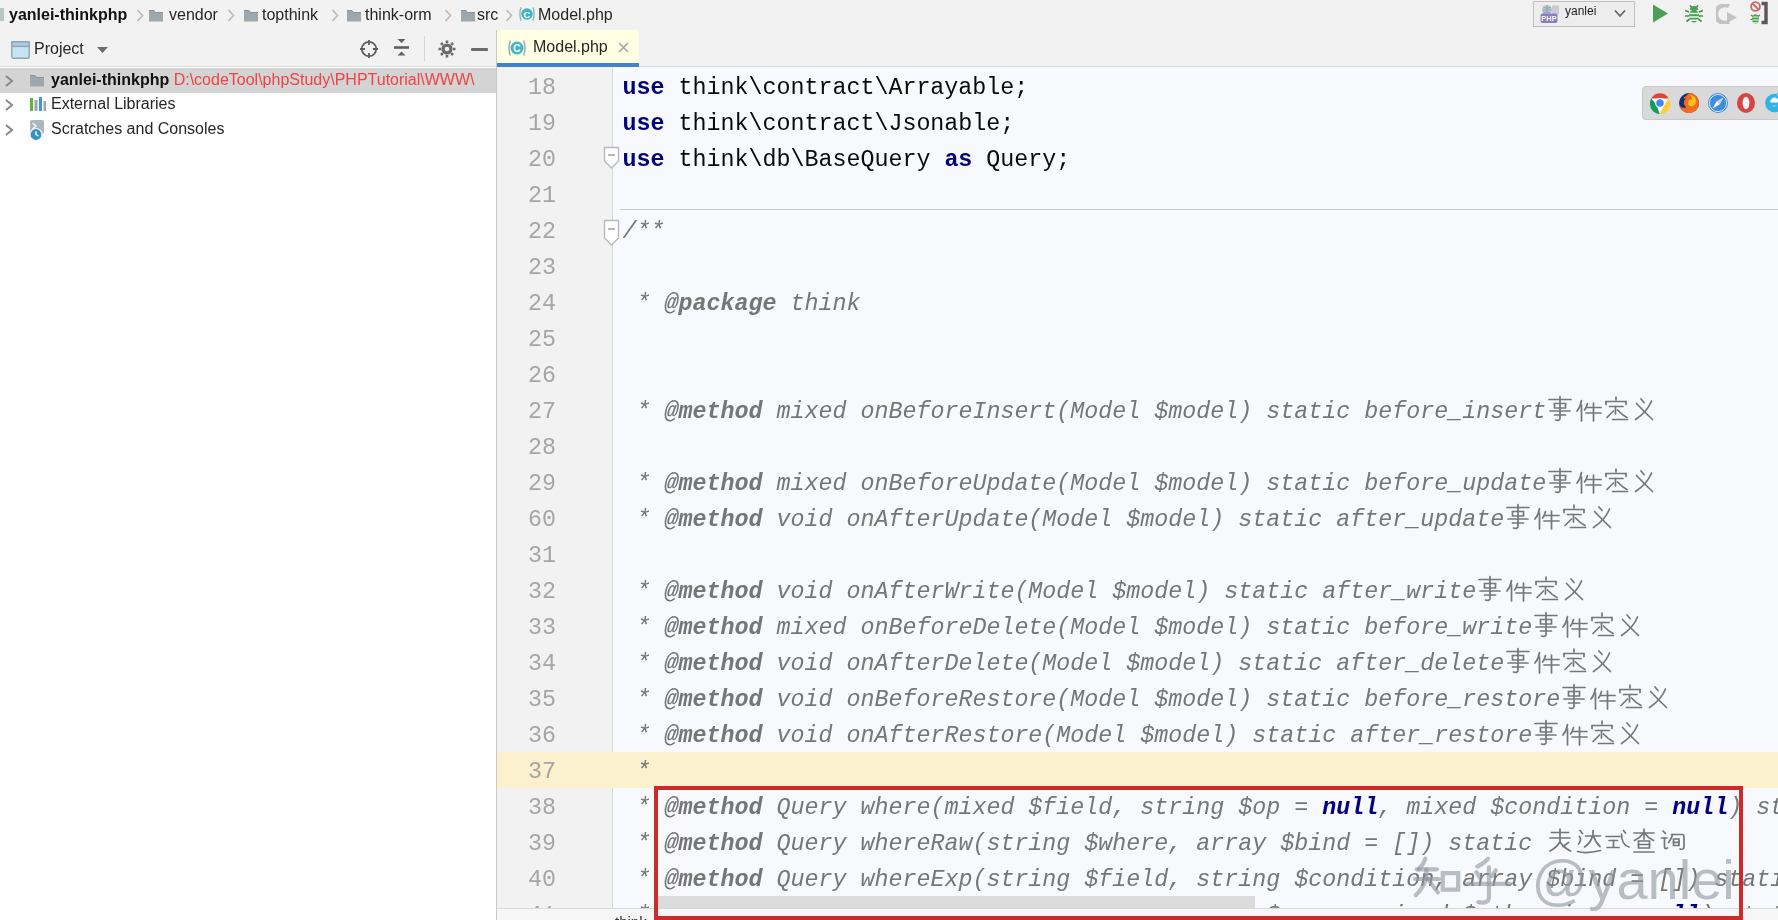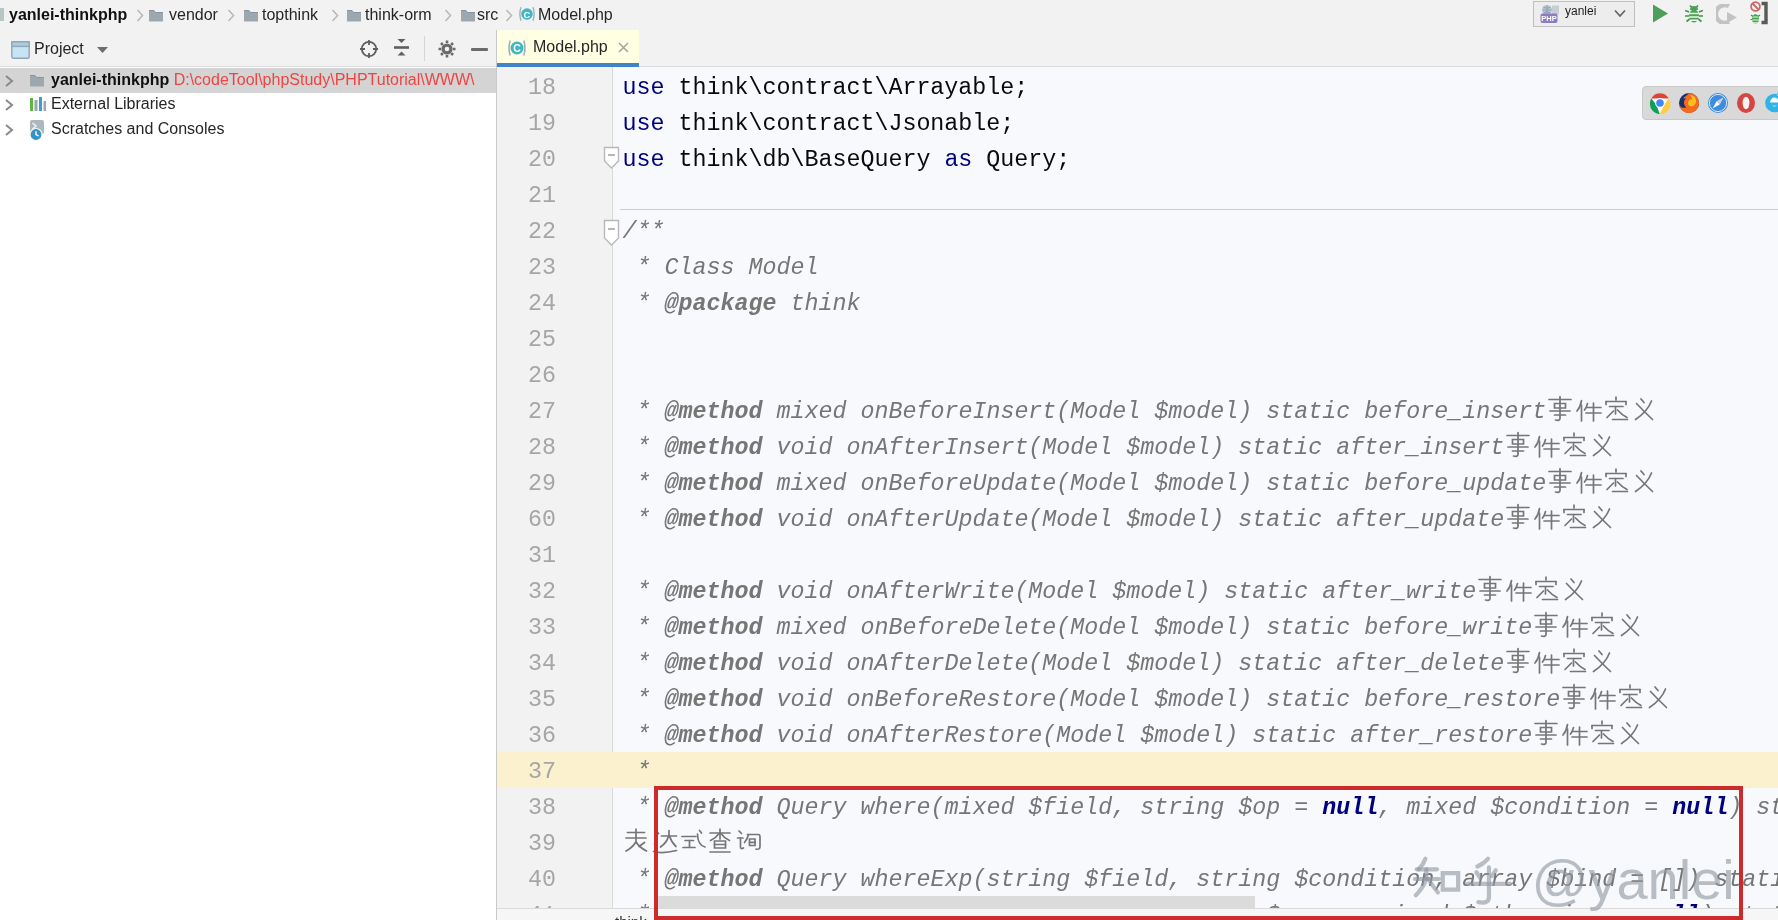--- a/index.html
+++ b/index.html
@@ -12,21 +12,21 @@
 #tab{left:497px;top:30px;width:142px;height:33px;background:#ffffe3}
 #tabblue{left:497px;top:63px;width:142px;height:4px;background:#4083c9}
 #editor{left:497px;top:67px;width:1281px;height:853px;background:#f7f9fc;overflow:hidden}
 #gutter{position:absolute;left:0;top:0;width:116px;height:841px;background:#f2f2f2;border-right:1px solid #d9d9d9}
 #curline{position:absolute;left:0px;top:685px;width:1281px;height:36px;background:#fbf1cf}
 .num{position:absolute;left:0px;width:59px;text-align:right;height:36px;line-height:37px;
      font-family:"Liberation Mono",monospace;font-size:23.33px;color:#a6a6a6}
 .ln{position:absolute;left:125.4px;height:36px;line-height:37px;white-space:pre;
     font-family:"Liberation Mono",monospace;font-size:23.33px;color:#0a0a0a}
 .c{color:#767676;font-style:italic}
-.k{color:#00007f;font-weight:normal}
+.k{color:#00007f;font-weight:bold}
 .kc{color:#00007f;font-weight:bold}
 .t{font-weight:bold;}
 .hz{display:inline-block;vertical-align:-4px;stroke:#767676;stroke-width:1.7;fill:none;stroke-linecap:round}
 #usesep{position:absolute;left:123px;top:142px;width:1158px;height:1px;background:#ccc}
 #bstrip{position:absolute;left:0;top:841px;width:1281px;height:12px;background:#f6f6f6;border-top:1px solid #dadada}
 #redbox{left:654px;top:786px;width:1089px;height:134px;border:4px solid #cb2b2b;z-index:30}
 #wm{left:1408px;top:847px;z-index:20;color:rgba(146,152,162,0.62);font-size:56px;white-space:nowrap}
 #wm .hzw{display:inline-block;stroke:rgba(146,152,162,0.62);stroke-width:2.2;fill:none;stroke-linecap:round;vertical-align:-6px}
 #popup{left:1642px;top:86px;width:140px;height:34px;background:#d9d9d9;border:1px solid #c8c8c8;border-radius:4px 0 0 4px;z-index:5}
 .ui{font-size:16px;color:#262626}
@@ -306,34 +306,27 @@
 <div class="num" style="top:687px">37</div>
 <div class="num" style="top:723px">38</div>
 <div class="num" style="top:759px">39</div>
 <div class="num" style="top:795px">40</div>
 <div class="num" style="top:831px">41</div>
 <div class="ln" style="top:3px"><b class="k">use</b> think\contract\Arrayable;</div>
 <div class="ln" style="top:39px"><b class="k">use</b> think\contract\Jsonable;</div>
 <div class="ln" style="top:75px"><b class="k">use</b> think\db\BaseQuery <b class="k">as</b> Query;</div>
 <div class="ln" style="top:111px"></div>
 <div class="ln" style="top:147px"><span class="c">/**</span></div>
-<div class="ln" style="top:183px"><span class="c"> * Class Model</span></div>
 <div class="ln" style="top:219px"><span class="c"> * <span class="t">@package</span> think</span></div>
 <div class="ln" style="top:327px"><span class="c"> * <span class="t">@method</span> mixed onBeforeInsert(Model $model) static before_insert</span><svg class="hz" width="112" height="27" viewBox="0 0 112 27">
         <use href="#shi4" x="0"></use>
         <use href="#jian4" x="28"></use>
         <use href="#ding4" x="56"></use>
         <use href="#yi4" x="84"></use>
       </svg></div>
-<div class="ln" style="top:363px"><span class="c"> * <span class="t">@method</span> void onAfterInsert(Model $model) static after_insert</span><svg class="hz" width="112" height="27" viewBox="0 0 112 27">
-        <use href="#shi4" x="0"></use>
-        <use href="#jian4" x="28"></use>
-        <use href="#ding4" x="56"></use>
-        <use href="#yi4" x="84"></use>
-      </svg></div>
 <div class="ln" style="top:399px"><span class="c"> * <span class="t">@method</span> mixed onBeforeUpdate(Model $model) static before_update</span><svg class="hz" width="112" height="27" viewBox="0 0 112 27">
         <use href="#shi4" x="0"></use>
         <use href="#jian4" x="28"></use>
         <use href="#ding4" x="56"></use>
         <use href="#yi4" x="84"></use>
       </svg></div>
 <div class="ln" style="top:435px"><span class="c"> * <span class="t">@method</span> void onAfterUpdate(Model $model) static after_update</span><svg class="hz" width="112" height="27" viewBox="0 0 112 27">
         <use href="#shi4" x="0"></use>
         <use href="#jian4" x="28"></use>
         <use href="#ding4" x="56"></use>
@@ -364,21 +357,21 @@
         <use href="#yi4" x="84"></use>
       </svg></div>
 <div class="ln" style="top:651px"><span class="c"> * <span class="t">@method</span> void onAfterRestore(Model $model) static after_restore</span><svg class="hz" width="112" height="27" viewBox="0 0 112 27">
         <use href="#shi4" x="0"></use>
         <use href="#jian4" x="28"></use>
         <use href="#ding4" x="56"></use>
         <use href="#yi4" x="84"></use>
       </svg></div>
 <div class="ln" style="top:687px"><span class="c"> *</span></div>
 <div class="ln" style="top:723px"><span class="c"> * <span class="t">@method</span> Query where(mixed $field, string $op = <b class="kc">null</b>, mixed $condition = <b class="kc">null</b>) static</span></div>
-<div class="ln" style="top:759px"><svg class="hz" width="140" height="27" viewBox="0 0 140 27">
+<div class="ln" style="top:759px"><span class="c"> * <span class="t">@method</span> Query whereRaw(string $where, array $bind = []) static </span><svg class="hz" width="140" height="27" viewBox="0 0 140 27">
         <use href="#biao3" x="0"></use>
         <use href="#da2" x="28"></use>
         <use href="#shi_" x="56"></use>
         <use href="#cha2" x="84"></use>
         <use href="#xun2" x="112"></use>
       </svg></div>
 <div class="ln" style="top:795px"><span class="c"> * <span class="t">@method</span> Query whereExp(string $field, string $condition, array $bind = []) static </span></div>
 <div class="ln" style="top:831px"><span class="c"> * <span class="t">@method</span> Query when(mixed $condition, mixed $query, mixed $otherwise = <b class="kc">null</b>) static </span></div>
 <svg style="position:absolute;left:106px;top:79px" width="17" height="24" viewBox="0 0 17 24">
       <path d="M1.5 1.5 H15.5 V15 L8.5 22 L1.5 15 Z" fill="#fff" stroke="#b9b9b9" stroke-width="1.4"></path>

